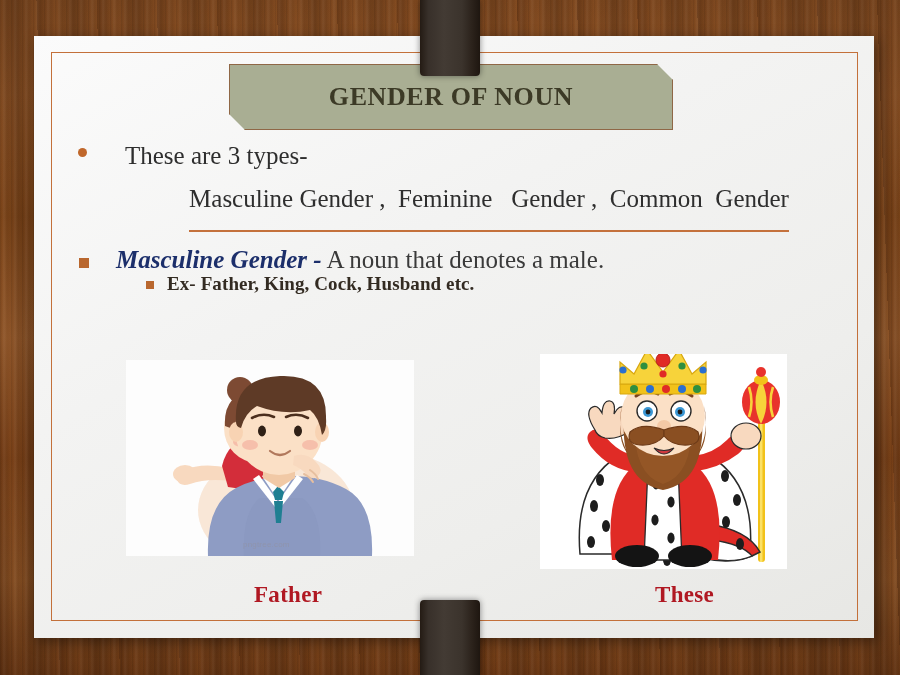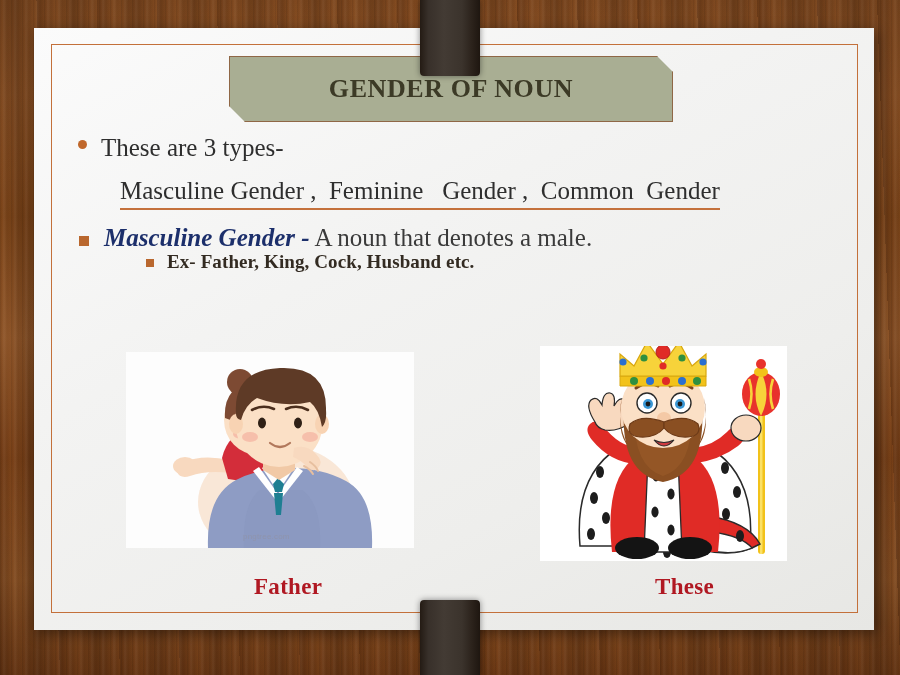--- a/index.html
+++ b/index.html
@@ -54,26 +54,27 @@
     z-index: 6;
     box-shadow: 0 0 6px rgba(0,0,0,0.45);
   }
   #ribbon-top { top: 0; height: 76px; border-radius: 0 0 4px 4px; }
   #ribbon-bottom { top: 600px; height: 75px; border-radius: 4px 4px 0 0; }
 
   
   #slide-panel {
     position: absolute;
     left: 34px;
-    top: 28px;
+    top: 36px;
     width: 840px;
     height: 602px;
     background: linear-gradient(152deg, #fbfbfb 0%, #f3f3f2 38%, #eeeeec 70%, #e7e7e4 100%);
     box-shadow: 3px 4px 13px rgba(0,0,0,0.42);
     z-index: 4;
+    text-align: center;
   }
   #slide-inner-border {
     position: absolute;
     left: 17px;
     top: 16px;
     right: 16px;
     bottom: 17px;
     border: 1px solid #c3703a;
     pointer-events: none;
   }
@@ -135,33 +136,33 @@
     margin: 8px 13px 0 95px;
     flex: 0 0 auto;
   }
 
   .line-1 {
     font-size: 25px;
     color: #2e2e2e;
     line-height: 1.18;
   }
 
-  #line-types-wrap { margin-top: 3px; }
+  #line-types-wrap { margin-top: 3px; margin-left: 24px; }
 
   #line-genders {
     font-size: 25px;
     color: #2e2e2e;
     margin: 14px 0 0 69px;
     display: inline-block;
-    padding-bottom: 3px;
+    padding-bottom: 17px;
     border-bottom: 2px solid #c4713c;
     white-space: pre;
   }
 
-  #row-masculine { margin-top: 14px; }
+  #row-masculine { margin-top: 14px; gap: 12px; }
   #masculine-text {
     font-size: 25px;
     line-height: 1.1;
     color: #3a3a3a;
   }
   #masculine-label {
     font-weight: bold;
     font-style: italic;
     color: #1c2f6b;
   }

